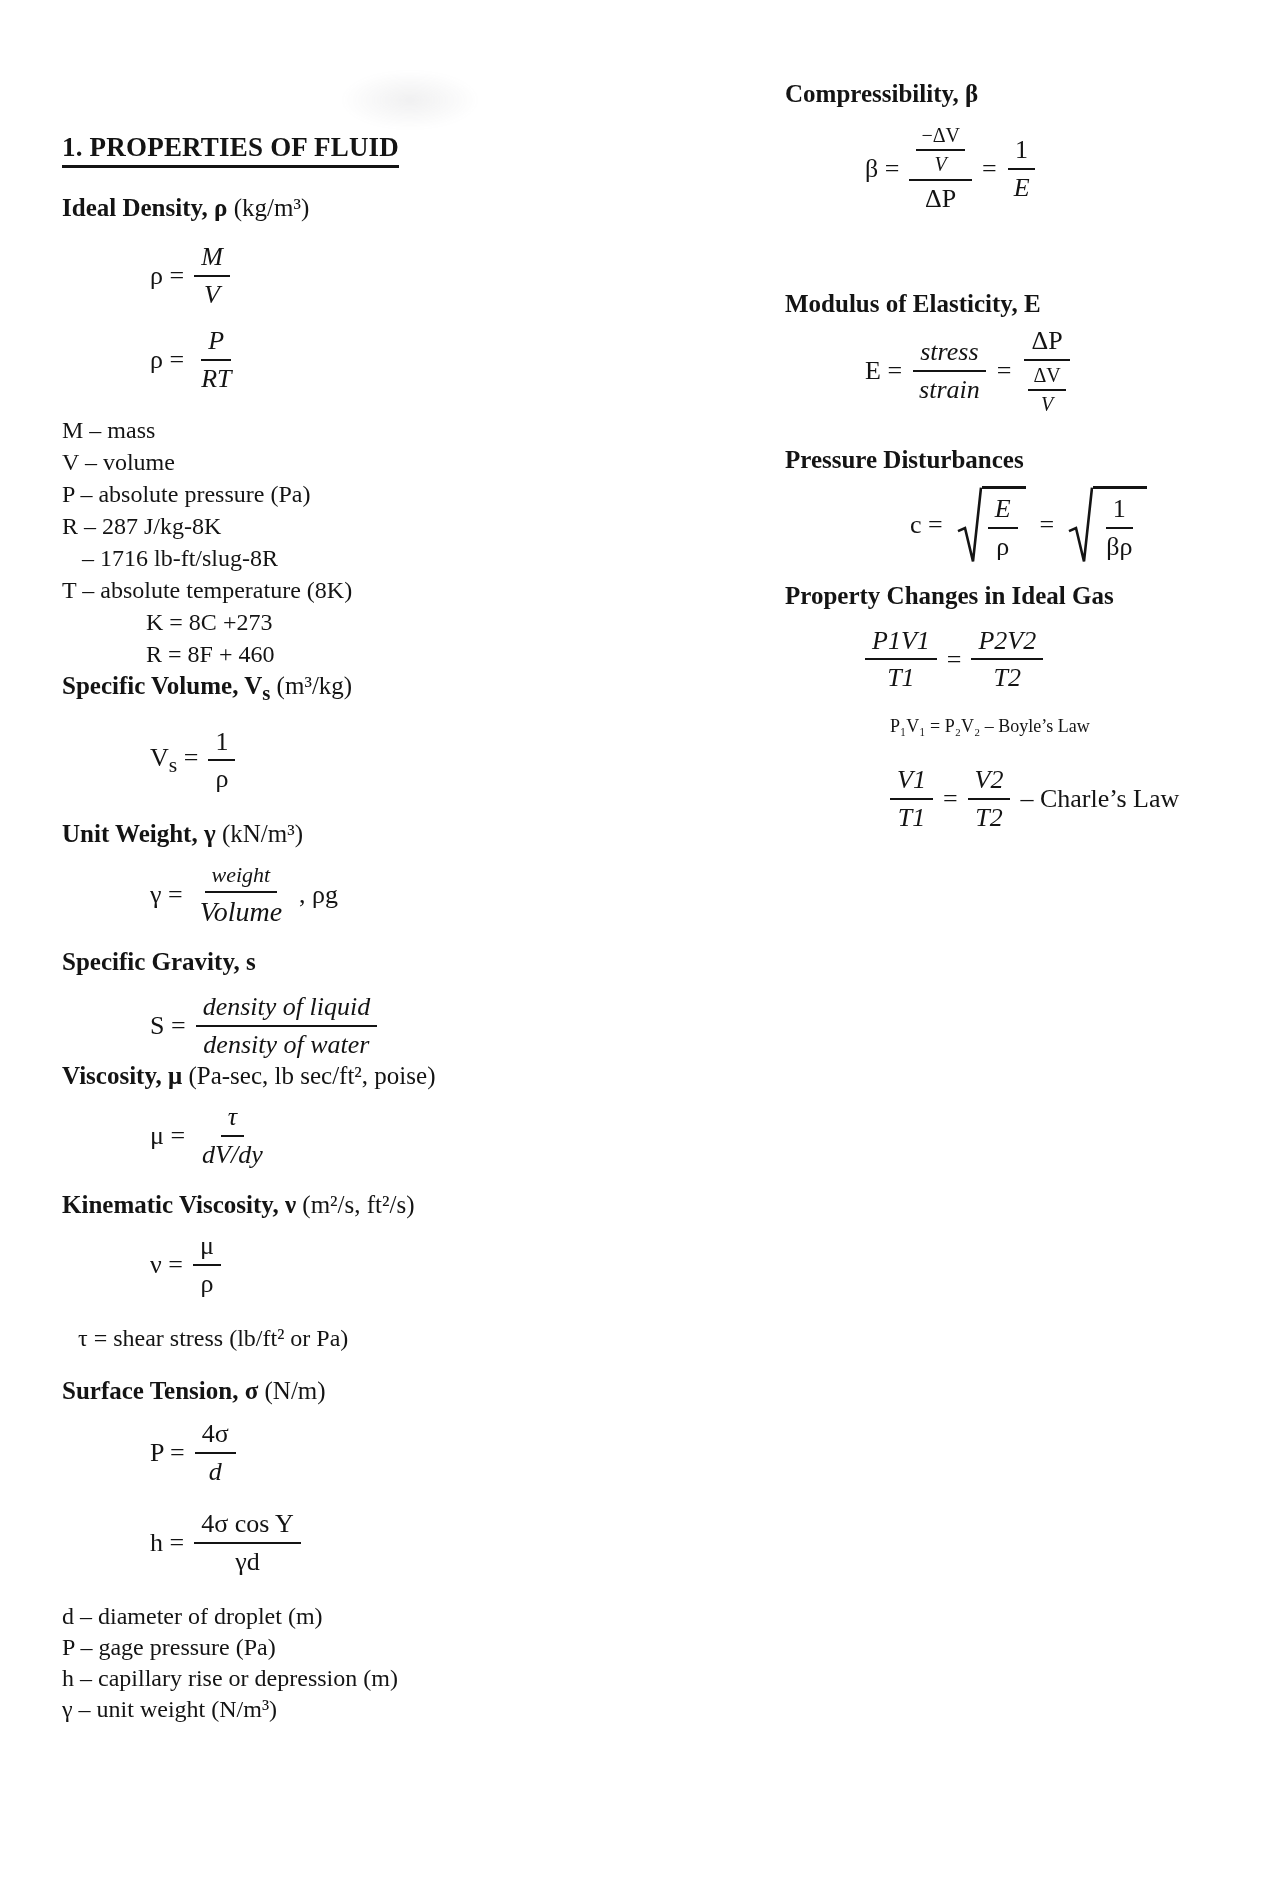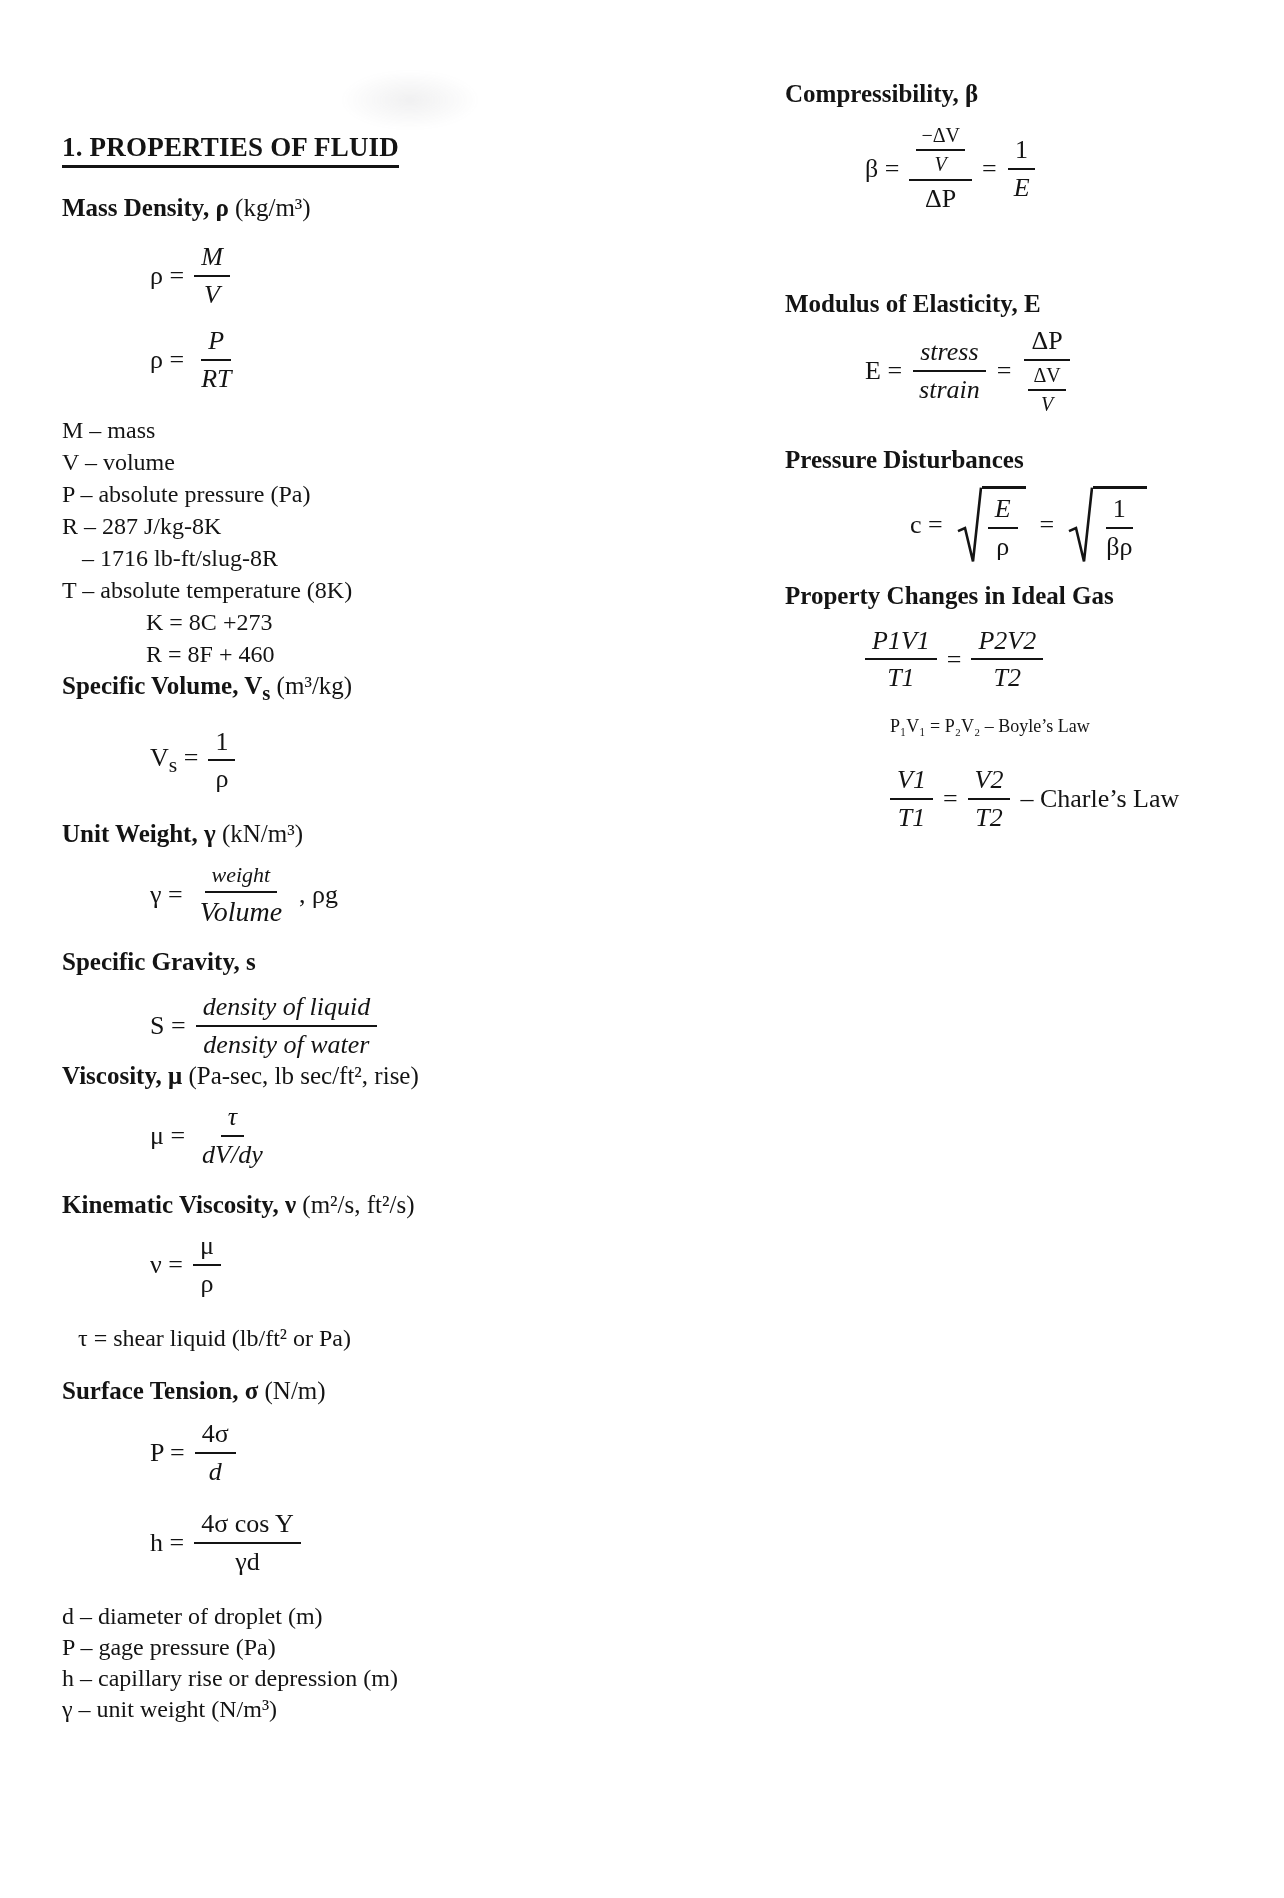--- a/index.html
+++ b/index.html
@@ -65,21 +65,21 @@
 <div class="page">
   <div class="smudge"></div>
 
   <div class="col col-left">
 
     <div class="doc-title">
       <span class="ul">1. PROPERTIES OF FLUID</span>
     </div>
 
     <div class="heading mt24">
-      <span>Mass Density, ρ</span><span class="units"> (kg/m³)</span>
+      <span>Ideal Density, ρ</span><span class="units"> (kg/m³)</span>
     </div>
     <div class="eqrow mt18">
       <span class="lhs">ρ =</span>
       <span class="frac">
         <span class="fnum it">M</span>
         <span class="fden it">V</span>
       </span>
     </div>
     <div class="eqrow mt16">
       <span class="lhs">ρ =</span>
@@ -125,41 +125,41 @@
     <div class="heading mt18">Specific Gravity, s</div>
     <div class="eqrow mt14">
       <span class="lhs">S =</span>
       <span class="frac">
         <span class="fnum it">density of liquid</span>
         <span class="fden it">density of water</span>
       </span>
     </div>
 
     <div class="heading mt30">
-      <span>Viscosity, μ</span><span class="units"> (Pa-sec, lb sec/ft², rise)</span>
+      <span>Viscosity, μ</span><span class="units"> (Pa-sec, lb sec/ft², poise)</span>
     </div>
     <div class="eqrow mt10">
       <span class="lhs">μ =</span>
       <span class="frac">
         <span class="fnum it">τ</span>
         <span class="fden it">dV/dy</span>
       </span>
     </div>
 
     <div class="heading mt20">
       <span>Kinematic Viscosity, ν</span><span class="units"> (m²/s, ft²/s)</span>
     </div>
     <div class="eqrow mt10">
       <span class="lhs">ν =</span>
       <span class="frac">
         <span class="fnum">μ</span>
         <span class="fden">ρ</span>
       </span>
     </div>
-    <div class="note mt24">τ = shear liquid (lb/ft² or Pa)</div>
+    <div class="note mt24">τ = shear stress (lb/ft² or Pa)</div>
 
     <div class="heading mt22">
       <span>Surface Tension, σ</span><span class="units"> (N/m)</span>
     </div>
     <div class="eqrow mt12">
       <span class="lhs">P =</span>
       <span class="frac">
         <span class="fnum">4σ</span>
         <span class="fden it">d</span>
       </span>

